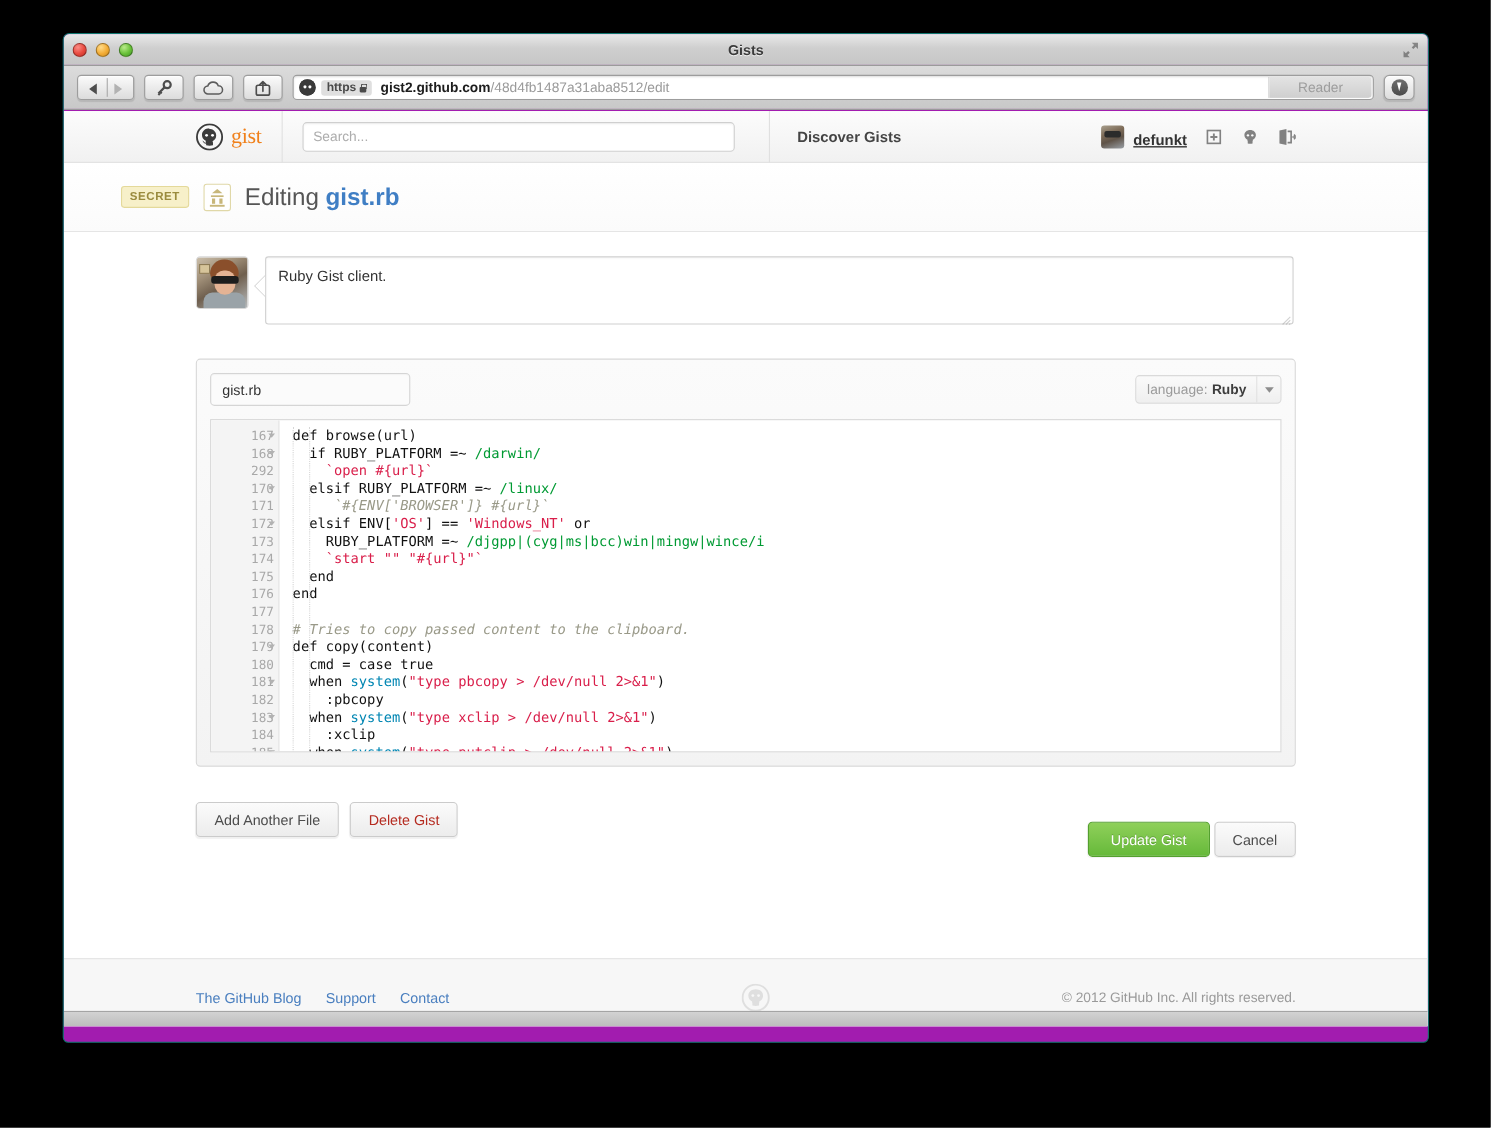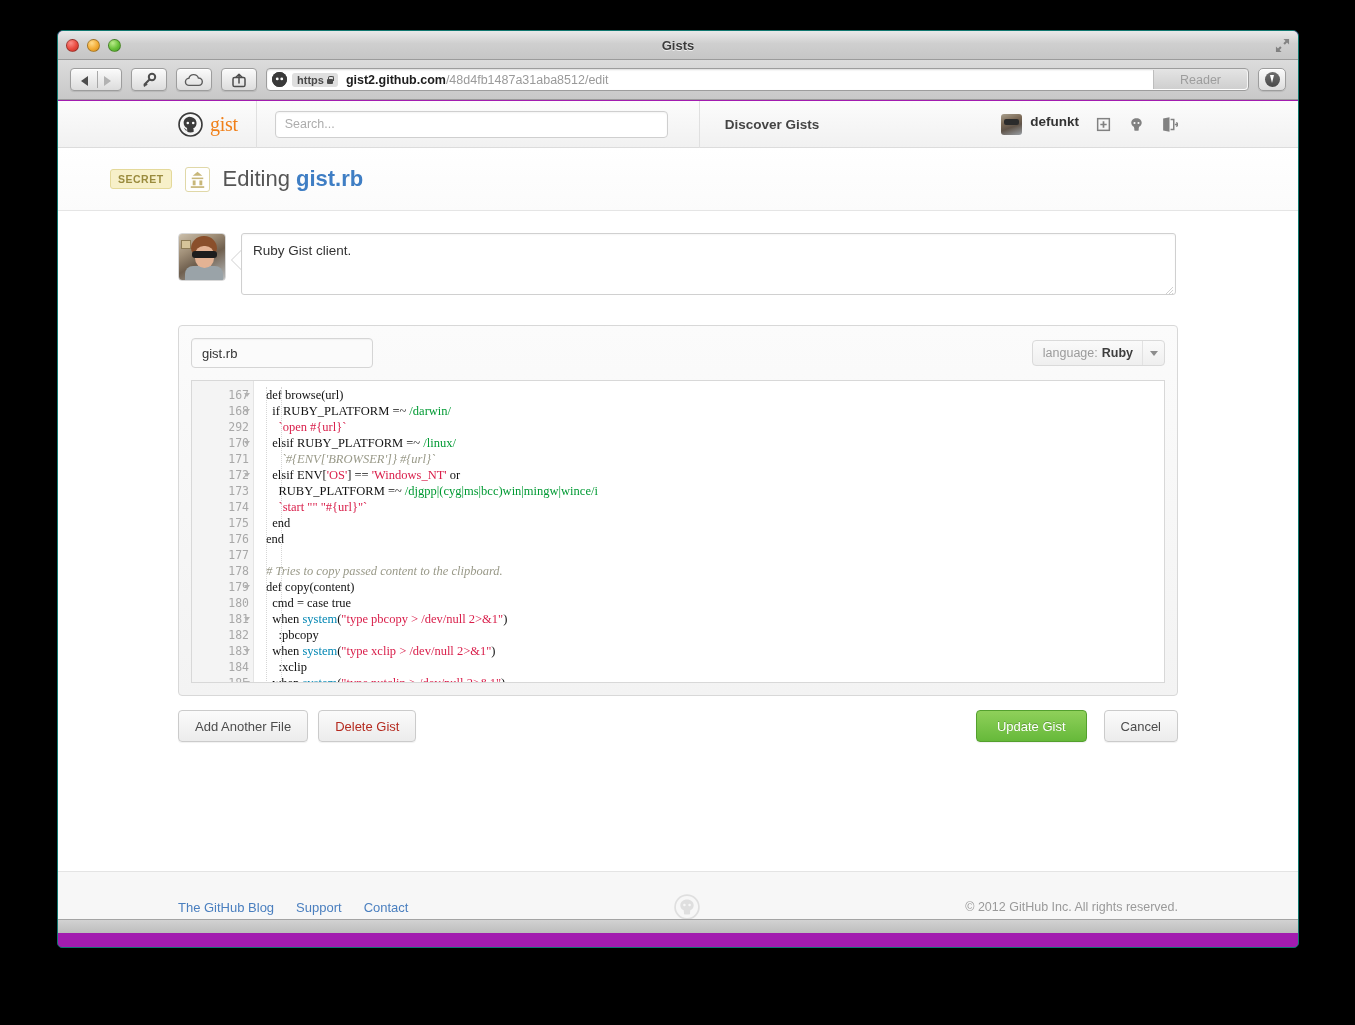--- a/index.html
+++ b/index.html
@@ -154,21 +154,21 @@
   .discover {
     margin-left: 31px; padding-left: 25px;
     border-left: 1px solid #e0e0e0; height: 47px;
     display: flex; align-items: center;
     font-size: 13.5px; font-weight: bold; color: #444;
   }
   .header-right {
     position: absolute; right: 120px; top: 0; height: 47px;
     display: flex; align-items: center; gap: 16px;
   }
-  .user-block { display: flex; align-items: flex-start; gap: 8px; }
+  .user-block { display: flex; align-items: flex-end; gap: 8px; text-decoration: underline; }
   .avatar-sm {
     width: 21px; height: 21px; border-radius: 3px;
     background: linear-gradient(160deg,#a9a08e 0%, #7c6a57 35%, #5f5348 60%, #9aa0a6 100%);
     position: relative; overflow: hidden;
   }
   .avatar-sm::before {
     content:""; position:absolute; left:3px; top:5px; width:15px; height:6px;
     background: #2b2b2b; border-radius: 2px;
   }
   .username { font-size: 13.5px; font-weight: bold; color: #333; }
@@ -297,21 +297,21 @@
     padding-top: 6px;
     text-align: right;
   }
   .gln { height: 16px; color: #a8a8a8; padding-right: 4px; position: relative; font-size: 11.5px; }
   .gln .fold {
     position: absolute; right: 3px; top: 6px;
     width: 0; height: 0;
     border-left: 3.5px solid transparent; border-right: 3.5px solid transparent;
     border-top: 4px solid #b2b2b2;
   }
-  .code-area { flex: 1; padding-top: 6px; padding-left: 12px; position: relative; white-space: pre; font-family: Liberation Serif, serif; }
+  .code-area { flex: 1; padding-top: 6px; padding-left: 12px; position: relative; white-space: pre; }
   .cl { height: 16px; color: #1d1d1d; }
   .guide { position: absolute; top: 6px; width: 1px; border-left: 1px dotted #d6d6d6; }
 
   .kw   { color: #111111; }
   .str  { color: #d91e4a; }
   .rx   { color: #009a33; }
   .cmt  { color: #999988; font-style: italic; text-align: right; }
   .fn   { color: #0086b3; }
 
   
@@ -328,21 +328,21 @@
   }
   .btn.danger { color: #b52b20; }
   .btn.primary {
     background: linear-gradient(to bottom,#8fd05a 0%,#66b93a 100%);
     border: 1px solid #54a02e;
     color: #ffffff;
     text-shadow: 0 -1px 0 rgba(0,0,0,0.22);
     padding: 0 20px;
   }
   .actions-left { display: flex; gap: 10px; }
-  .actions-right { display: flex; gap: 17px; }
+  .actions-right { display: flex; gap: 4px; margin-top: 36px; }
 
   
   .site-footer {
     border-top: 1px solid #e4e4e4;
     background: #f7f7f7;
     height: 120px;
     position: relative;
   }
   .footer-inner {
     width: 1000px; margin: 0 auto;

